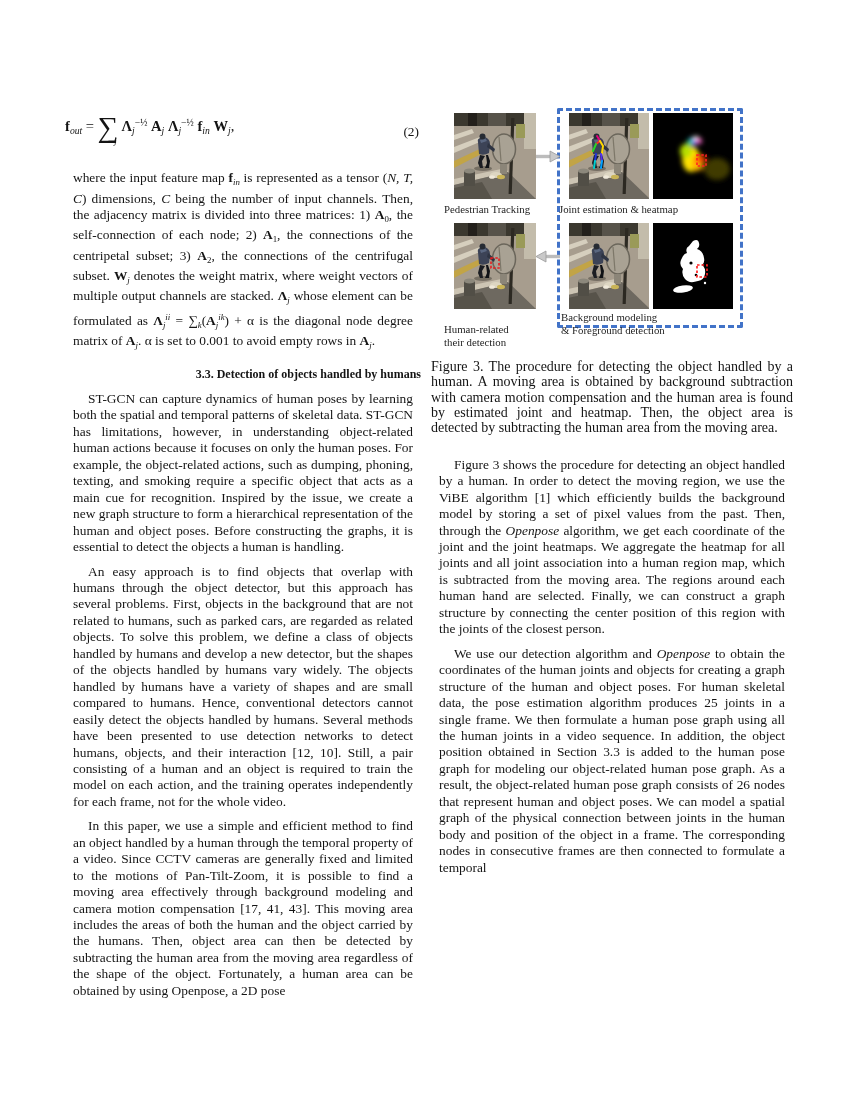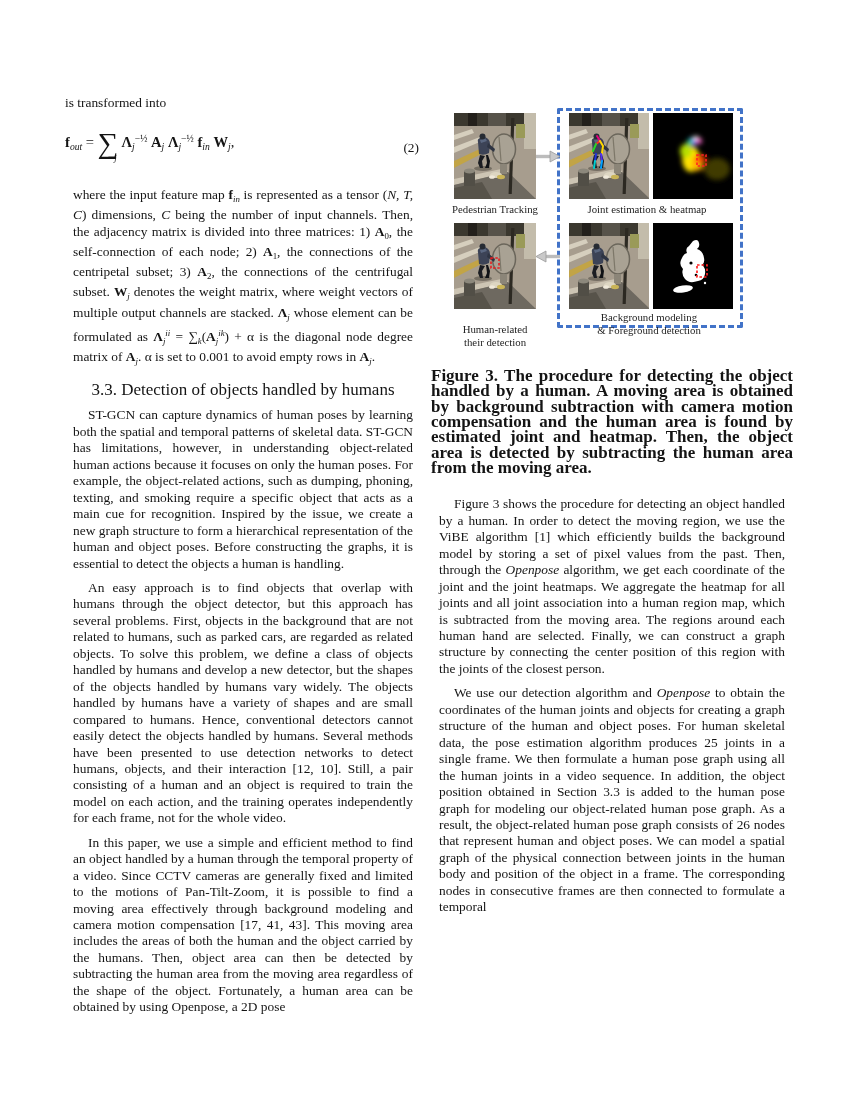--- a/index.html
+++ b/index.html
@@ -6,42 +6,42 @@
   body{
     width:850px;height:1100px;background:#ffffff;position:relative;
     font-family:"Liberation Serif","DejaVu Serif",serif;color:#141414;
     -webkit-font-smoothing:antialiased;
   }
   .col{position:absolute;text-align:justify;font-size:13.4px;line-height:16.45px;}
   .col-left{left:65px;top:95px;width:356px;}
   .col-right{left:431px;top:108px;width:362px;}
   p{margin:8px;text-indent:15px;}
   p.noindent{text-indent:0;}
-  h3{font-size:17px;line-height:16px;margin:13px 0 9px 0;text-align:center;font-weight:normal;}
+  h3{font-size:12px;line-height:16px;margin:13px 0 9px 0;text-align:right;font-weight:bold;}
   
   .b{font-weight:bold;}
   .i{font-style:italic;}
   .sub{font-size:66%;vertical-align:-0.32em;}
   .subi{font-size:66%;vertical-align:-0.32em;font-style:italic;}
   .sup{font-size:66%;vertical-align:0.55em;}
   .supi{font-size:66%;vertical-align:0.55em;font-style:italic;}
   
   .eq{display:flex;align-items:center;margin:13px 0 14px 0;}
   .eq-body{flex:1;text-align:left;font-size:14.6px;line-height:30px;white-space:nowrap;}
   .eq-body .op{font-size:200%;font-weight:normal;vertical-align:-0.18em;}
   .eq-body .opsub{font-size:58%;font-style:italic;vertical-align:-1.55em;margin-left:-0.5em;margin-right:0.15em;}
   .eq-num{font-size:13.4px;padding-right:2px;}
   
   .fig{position:relative;height:240px;text-align:left;}
   .panel{position:absolute;display:block;}
   .panel svg{display:block;width:100%;height:100%;}
   .dashbox{position:absolute;left:126px;top:0;width:180px;height:214px;border:3px dashed #4273c8;border-radius:2px;}
-  .flabel{position:absolute;font-size:10.8px;line-height:12.6px;text-align:center;color:#232323;}
+  .flabel{position:absolute;font-size:10.8px;line-height:12.6px;text-align:left;color:#232323;}
   .arrow{position:absolute;width:26px;height:13px;}
-  .caption{font-size:17px;line-height:15.35px;text-align:justify;margin:20px 0 21px 0;font-weight:bold;}
+  .caption{font-size:14px;line-height:15.35px;text-align:justify;margin:11px 0 21px 0;}
   .hiddefs{position:absolute;width:0;height:0;overflow:hidden;}
 </style>
 </head>
 <body>
 
 <svg class="hiddefs" xmlns="http://www.w3.org/2000/svg">
   <defs>
     <g id="street-scene">
       <rect x="0" y="0" width="82" height="86" fill="#a79d8e"></rect>
       <rect x="0" y="0" width="82" height="13" fill="#3b382f"></rect>
@@ -71,21 +71,20 @@
       <path d="M32,42 L33,50 L31,55 L35,55 L36,48 L34,42 Z" fill="#101216"></path>
       <path d="M24,29 Q23,26 26,25 L31,24 Q36,26 36,31 L35,40 Q30,43 25,41 Z" fill="#3c4356"></path>
       <path d="M26,27 L31,25 L33,28 L27,30 Z" fill="#5a6780"></path>
       <path d="M34,30 L41,36 L40,39 L33,34 Z" fill="#2e3442"></path>
       <circle cx="28.5" cy="23.5" r="3" fill="#262b33"></circle>
     </g>
   </defs>
 </svg>
 
 <div class="col col-left">
-  <div class="noindent">is transformed into</div>
   <div class="eq">
     <span class="eq-body"><span class="b">f</span><span class="subi">out</span><span> = </span><span class="op">∑</span><span class="opsub">j</span><span> </span><span class="b">Λ</span><span class="subi">j</span><span class="sup">−½</span><span> </span><span class="b">A</span><span class="subi">j</span><span> </span><span class="b">Λ</span><span class="subi">j</span><span class="sup">−½</span><span> </span><span class="b">f</span><span class="subi">in</span><span> </span><span class="b">W</span><span class="subi">j</span><span>,</span></span>
     <span class="eq-num">(2)</span>
   </div>
   <p class="noindent"><span>where the input feature map </span><span class="b">f</span><span class="subi">in</span><span> is represented as a tensor (</span><span class="i">N, T, C</span><span>) dimensions, </span><span class="i">C</span><span> being the number of input channels. Then, the adjacency matrix is divided into three matrices: 1) </span><span class="b">A</span><span class="sub">0</span><span>, the self-connection of each node; 2) </span><span class="b">A</span><span class="sub">1</span><span>, the connections of the centripetal subset; 3) </span><span class="b">A</span><span class="sub">2</span><span>, the connections of the centrifugal subset. </span><span class="b">W</span><span class="subi">j</span><span> denotes the weight matrix, where weight vectors of multiple output channels are stacked. </span><span class="b">Λ</span><span class="subi">j</span><span> whose element can be formulated as </span><span class="b">Λ</span><span class="subi">j</span><span class="supi">ii</span><span> = ∑</span><span class="subi">k</span><span>(</span><span class="b">A</span><span class="subi">j</span><span class="supi">ik</span><span>) + α is the diagonal node degree matrix of </span><span class="b">A</span><span class="subi">j</span><span>. α is set to 0.001 to avoid empty rows in </span><span class="b">A</span><span class="subi">j</span><span>.</span></p>
   <h3>3.3. Detection of objects handled by humans</h3>
   <p>ST-GCN can capture dynamics of human poses by learning both the spatial and temporal patterns of skeletal data. ST-GCN has limitations, however, in understanding object-related human actions because it focuses on only the human poses. For example, the object-related actions, such as dumping, phoning, texting, and smoking require a specific object that acts as a main cue for recognition. Inspired by the issue, we create a new graph structure to form a hierarchical representation of the human and object poses. Before constructing the graphs, it is essential to detect the objects a human is handling.</p>
   <p>An easy approach is to find objects that overlap with humans through the object detector, but this approach has several problems. First, objects in the background that are not related to humans, such as parked cars, are regarded as related objects. To solve this problem, we define a class of objects handled by humans and develop a new detector, but the shapes of the objects handled by humans vary widely. The objects handled by humans have a variety of shapes and are small compared to humans. Hence, conventional detectors cannot easily detect the objects handled by humans. Several methods have been presented to use detection networks to detect humans, objects, and their interaction [12, 10]. Still, a pair consisting of a human and an object is required to train the model on each action, and the training operates independently for each frame, not for the whole video.</p>
   <p>In this paper, we use a simple and efficient method to find an object handled by a human through the temporal property of a video. Since CCTV cameras are generally fixed and limited to the motions of Pan-Tilt-Zoom, it is possible to find a moving area effectively through background modeling and camera motion compensation [17, 41, 43]. This moving area includes the areas of both the human and the object carried by the humans. Then, object area can then be detected by subtracting the human area from the moving area regardless of the shape of the object. Fortunately, a human area can be obtained by using Openpose, a 2D pose</p>
 </div>

